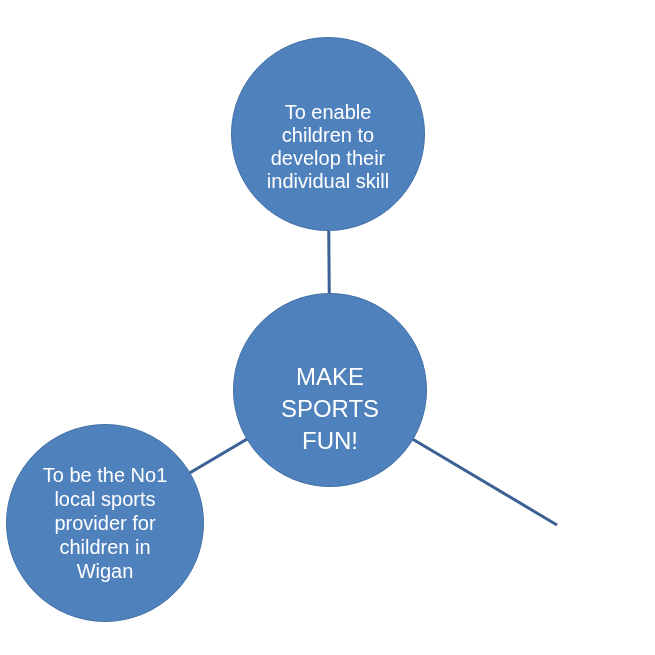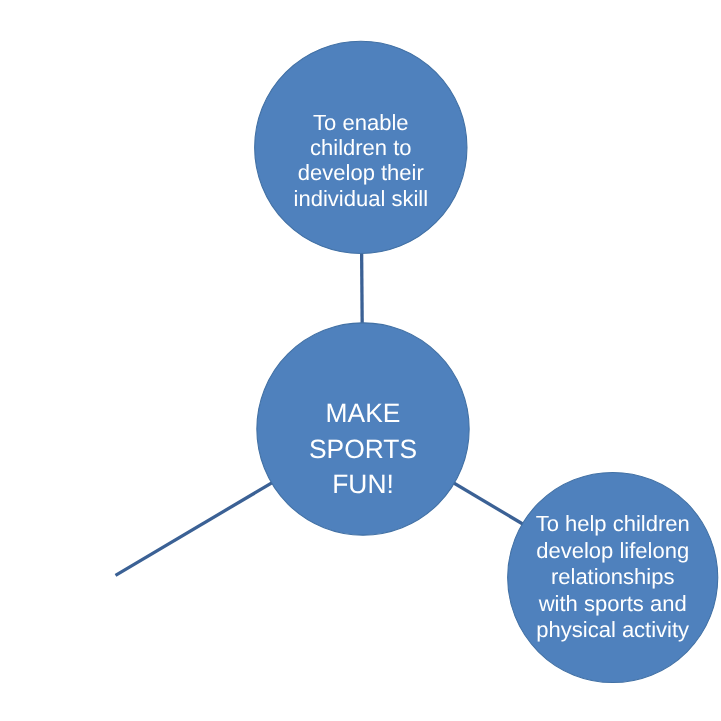--- a/index.html
+++ b/index.html
@@ -98,22 +98,22 @@
 FUN!</span>
   </div>
 
   <div class="node node-top">
     <span class="node-label">To enable
 children to
 develop their
 individual skill</span>
   </div>
 
+  <div class="node node-bottom-left">
+    <span class="node-label">To be the No1
+local sports
+provider for
+children in
+Wigan</span>
+  </div>
 
-  <div class="node node-bottom-right">
-    <span class="node-label">To help children
-develop lifelong
-relationships
-with sports and
-physical activity</span>
-  </div>
 
 </div>
 
 </body></html>

